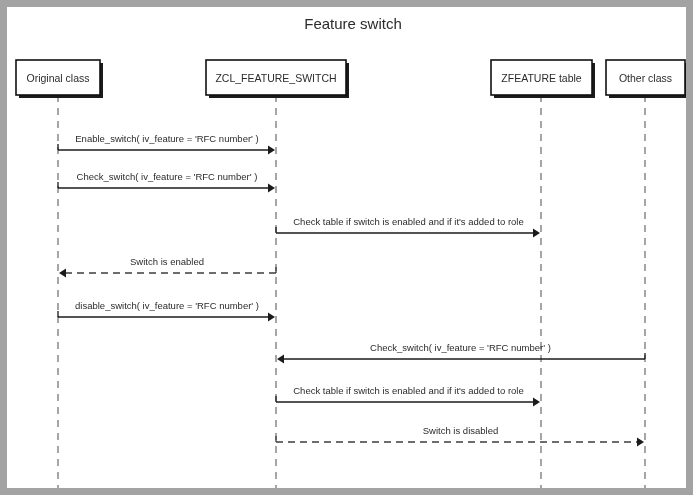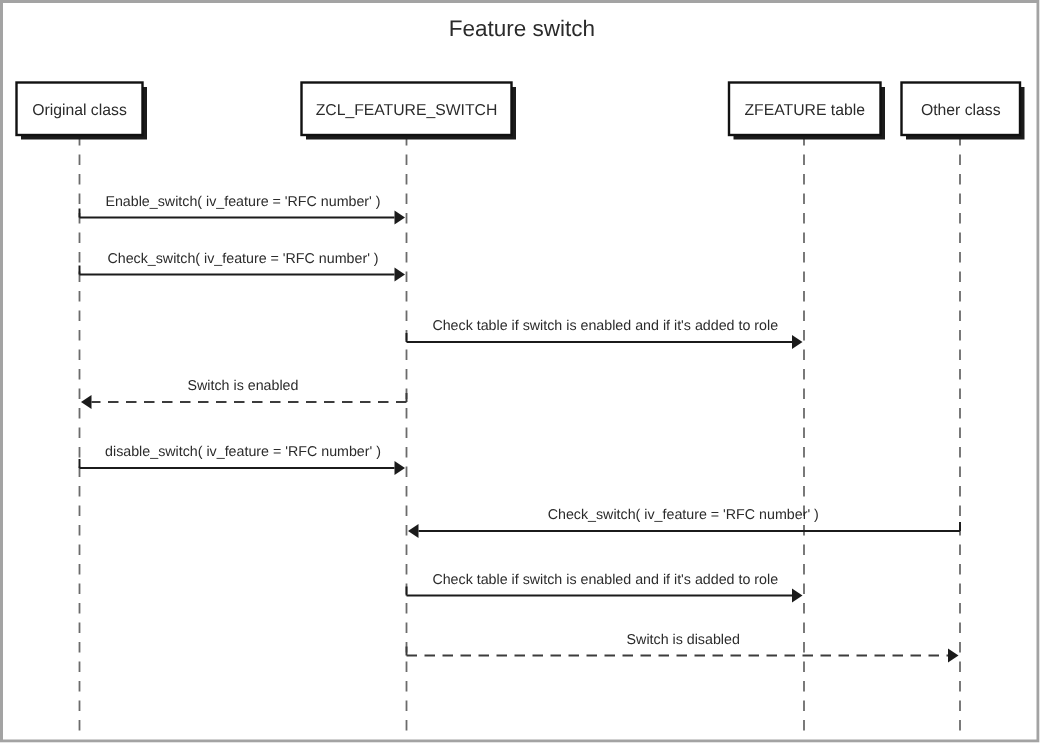--- a/index.html
+++ b/index.html
@@ -9,21 +9,21 @@
     background: #f7f7f7;
   }
   body {
     font-family: "Liberation Sans", sans-serif;
   }
   #canvas {
     position: relative;
     width: 693px;
     height: 495px;
     background: #ffffff;
-    border: 2px solid #a3a3a3;
+    border: 7px solid #a3a3a3;
     box-sizing: border-box;
     overflow: hidden;
   }
   #diagram-svg {
     position: absolute;
     left: 0;
     top: 0;
     width: 693px;
     height: 495px;
   }

